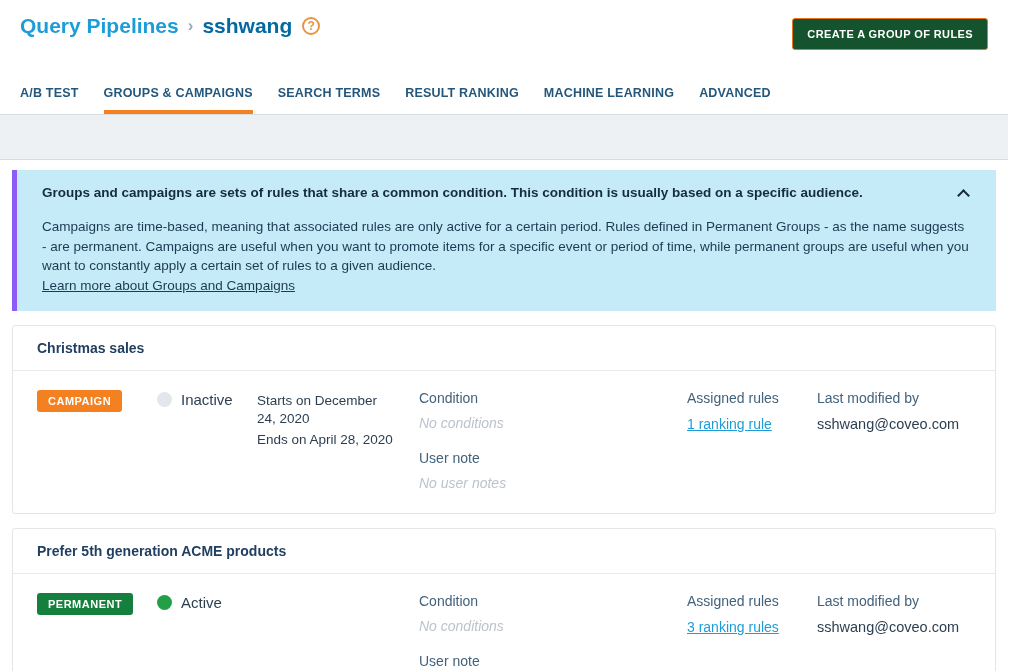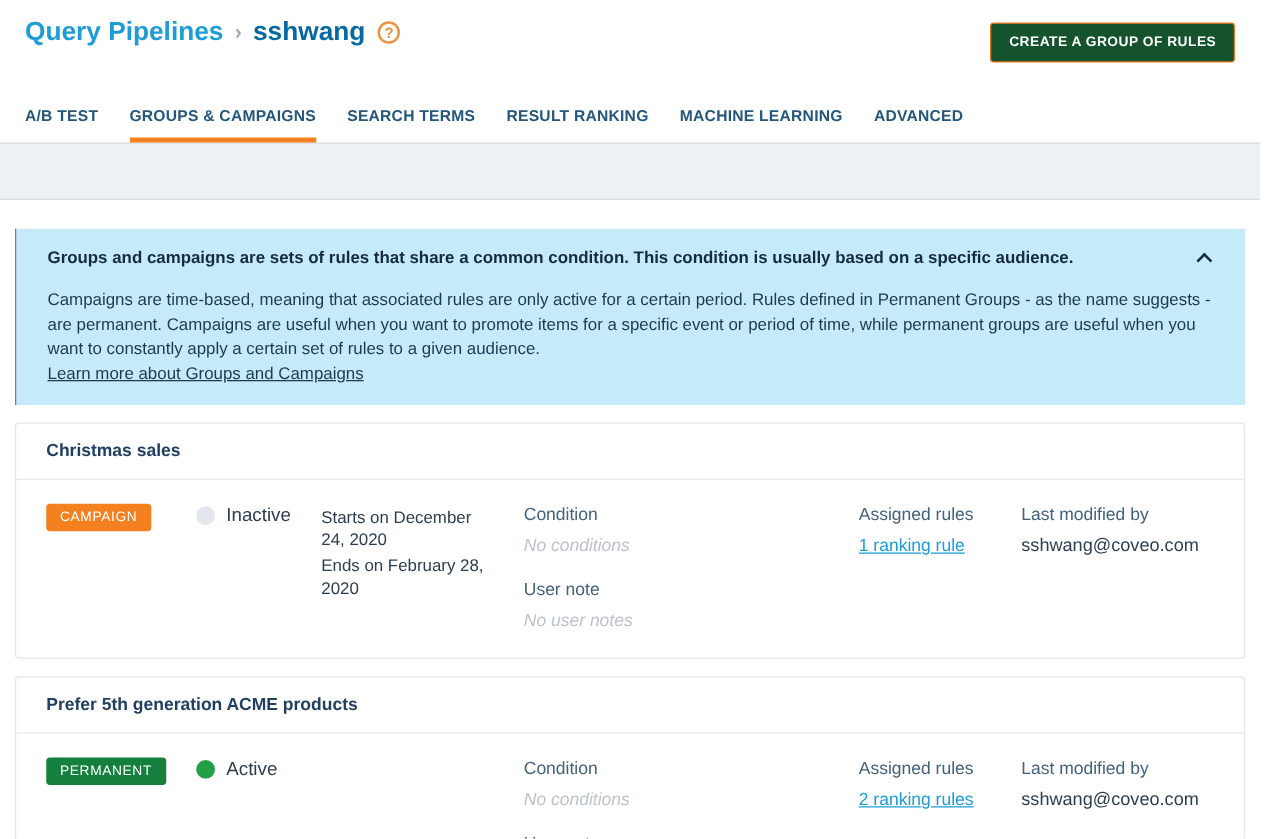--- a/index.html
+++ b/index.html
@@ -22,38 +22,38 @@
 
   
   .tabbar { display:flex; gap:25px; padding:0 20px; margin-top:28px; }
   .tab { font-size:12.5px; font-weight:700; letter-spacing:0.2px; color:#24577b; padding:8px 0 10px 0;
          cursor:pointer; border-bottom:4px solid transparent; }
   .tab.active { border-bottom-color:#f58020; }
 
   .toolbar-strip { height:46px; background:#eef1f3; border-top:1px solid #d8dde1; border-bottom:1px solid #d8dde1; }
 
   
-  .banner { margin:23px 12px 0 12px; background:#c5eaf8; border-left:1px solid #8b5cf6;
+  .banner { margin:10px 12px 0 12px; background:#c5eaf8; border-left:5px solid #8b5cf6;
             padding:15px 24px 16px 25px; position:relative; }
   .banner-title { font-size:13.5px; font-weight:700; color:#152b3e; padding-right:50px; }
   .banner-body { font-size:13.5px; color:#1c3a50; line-height:1.45; margin-top:17px; }
   .banner-link { display:inline-block; font-size:13.5px; color:#1c3a50; text-decoration:underline; cursor:pointer; }
   .banner-collapse { position:absolute; top:14px; right:22px; width:22px; height:18px; background:transparent;
                      border:none; cursor:pointer; }
   .chevron-up { display:block; width:9px; height:9px; border-top:2.5px solid #15283c; border-left:2.5px solid #15283c;
                 transform:rotate(45deg); margin:5px auto 0 auto; }
 
   
   .card { margin:14px 12px 0 12px; background:#fff; border:1px solid #e2e6e9; border-radius:3px; }
   .card-header { padding:13px 24px; border-bottom:1px solid #e7eaed; }
   .card-title { font-size:14px; font-weight:700; color:#213f61; }
   .card-body { display:grid; grid-template-columns:120px 100px 162px 268px 130px 1fr;
                padding:19px 24px 22px 24px; align-items:start; }
 
-  .badge { display:inline-block; color:#fff; font-size:11px; font-weight:400; letter-spacing:0.5px;
+  .badge { display:inline-block; color:#fff; font-size:11px; font-weight:700; letter-spacing:0.5px;
            padding:5px 11px; border-radius:3px;text-align:center; }
   .badge-campaign { background:#f58020; }
   .badge-permanent { background:#15803d; }
 
   .status-cell { display:flex; align-items:center; gap:9px; padding-top:1px; }
   .dot { width:15px; height:15px; border-radius:50%; flex:none; }
   .dot-inactive { background:#e3e6ed; }
   .dot-active { background:#23a047; }
   .status-text { font-size:15px; color:#2c3e50; }
 
@@ -110,21 +110,21 @@
     <div class="card-body">
       <div>
         <span class="badge badge-campaign">CAMPAIGN</span>
       </div>
       <div class="status-cell">
         <span class="dot dot-inactive"></span>
         <span class="status-text">Inactive</span>
       </div>
       <div class="dates-cell">
         <div class="date-line">Starts on December 24, 2020</div>
-        <div class="date-line">Ends on February 28, 2020</div>
+        <div class="date-line">Ends on April 28, 2020</div>
       </div>
       <div>
         <div class="field-block">
           <div class="field-label">Condition</div>
           <div class="field-empty">No conditions</div>
         </div>
         <div class="field-block">
           <div class="field-label">User note</div>
           <div class="field-empty">No user notes</div>
         </div>
@@ -158,21 +158,21 @@
           <div class="field-label">Condition</div>
           <div class="field-empty">No conditions</div>
         </div>
         <div class="field-block">
           <div class="field-label">User note</div>
 
         </div>
       </div>
       <div>
         <div class="field-label">Assigned rules</div>
-        <span class="rules-link">2 ranking rules</span>
+        <span class="rules-link">3 ranking rules</span>
       </div>
       <div>
         <div class="field-label">Last modified by</div>
         <span class="modified-value">sshwang@coveo.com</span>
       </div>
     </div>
   </div>
 
 </div>
 

